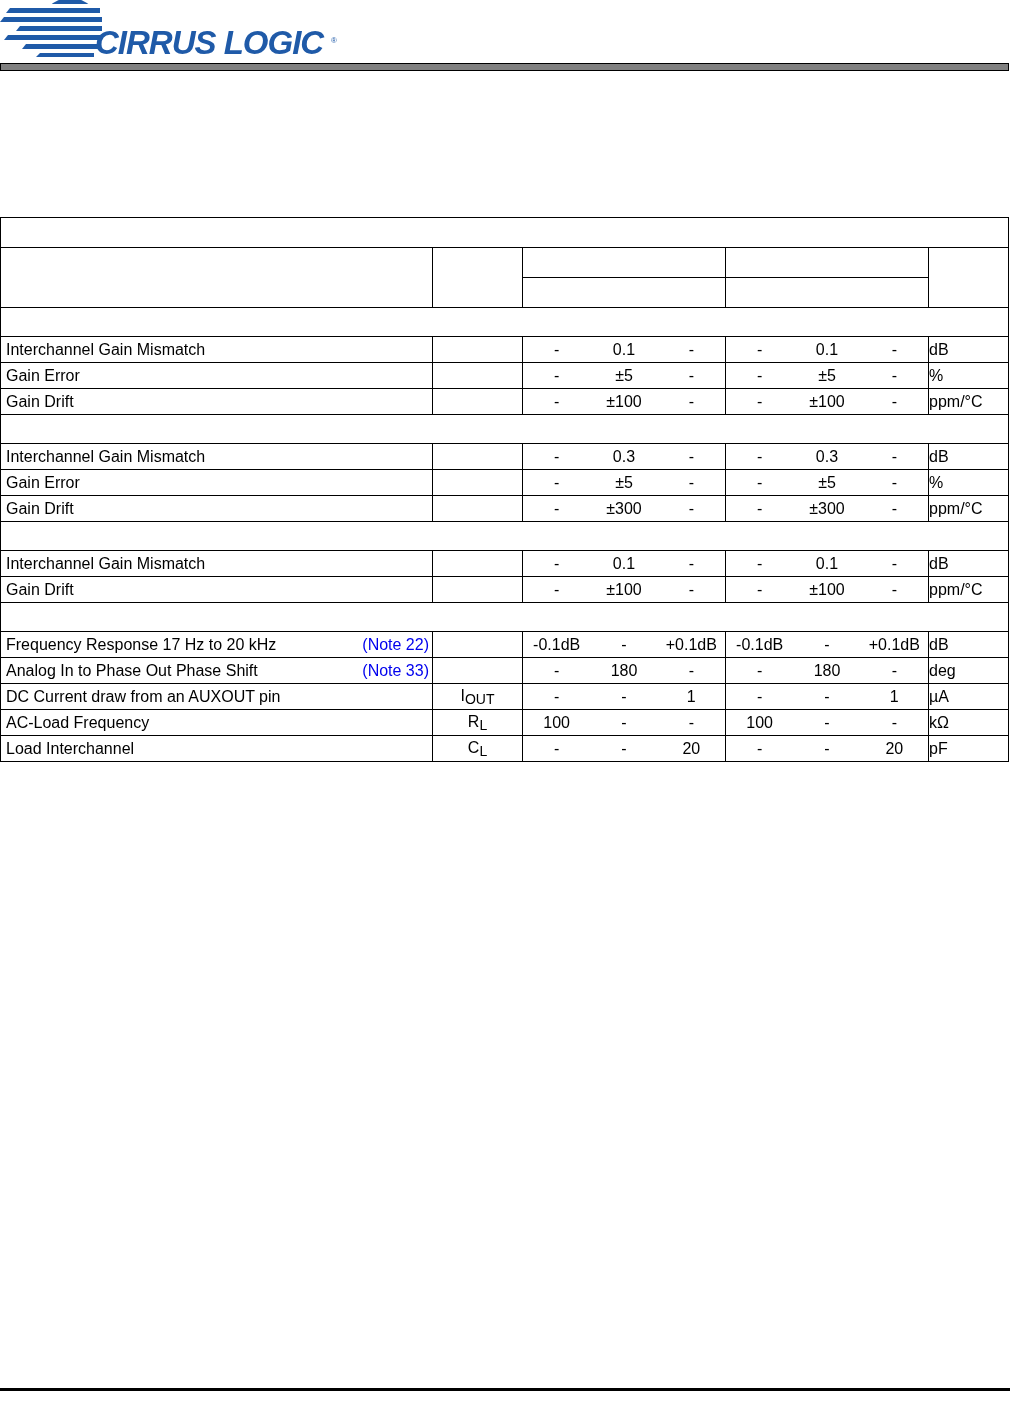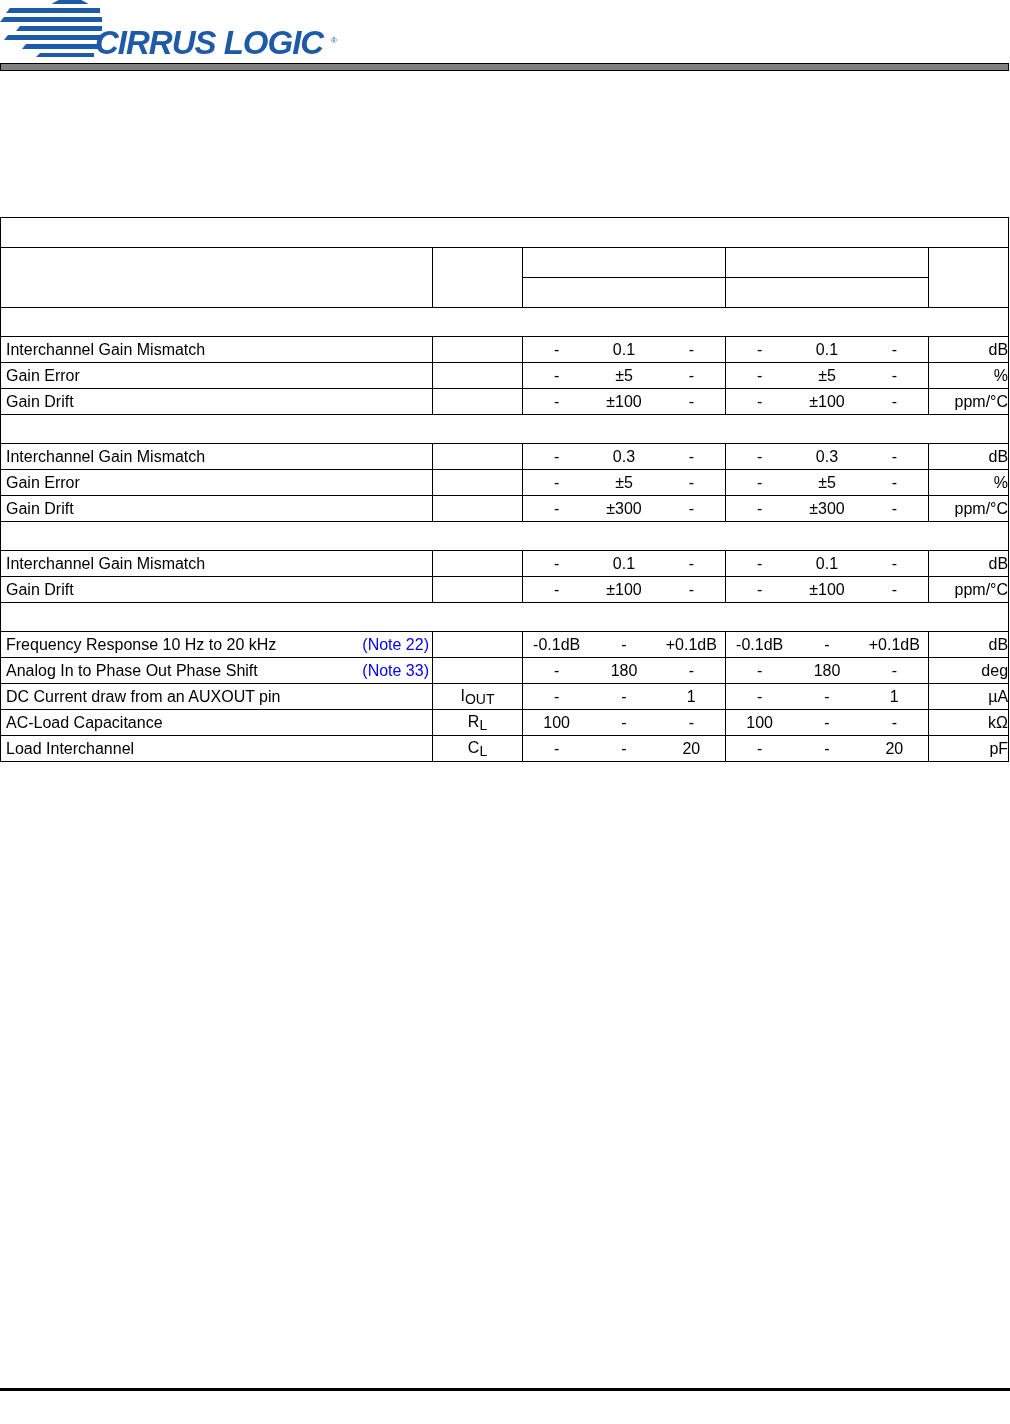--- a/index.html
+++ b/index.html
@@ -22,21 +22,21 @@
   td.blank { height: 28px !important; }
   td.hdr-top { height: 29px !important; }
   td.hdr-a { height: 29px !important; }
   td.hdr-b { height: 29px !important; }
   td.param { padding-left: 5px !important; white-space: nowrap; position: relative; }
   .note { position: absolute; right: 3px; color: #0000ee; }
   td.sym { text-align: center; }
   td.grp { padding: 0; }
   .trio { display: flex; width: 100%; }
   .trio span { flex: 1; text-align: center; }
-  td.unit { text-align: right; }
+  td.unit { text-align: left; }
   sub { font-size: 14px; vertical-align: -3px; }
 </style>
 </head>
 <body>
 
 <div class="logo">
   <svg width="104" height="60" viewBox="0 0 104 60" style="position:absolute;left:0;top:0;">
     <defs>
       <clipPath id="c">
           <circle cx="70" cy="30" r="32"></circle>
@@ -266,21 +266,21 @@
         <span>-</span>
           </div>
         </td>
         <td class="unit">ppm/°C</td>
       </tr>
       <tr>
         <td colspan="5" class="blank"></td>
       </tr>
       <tr>
         <td class="param">
-        <span>Frequency Response 10 Hz to 20 kHz</span>
+        <span>Frequency Response 17 Hz to 20 kHz</span>
         <span class="note">(Note 22)</span></td>
       <td class="sym">
         <span></span><sub></sub></td>
         <td class="grp">
           <div class="trio">
         <span>-0.1dB</span>
         <span>-</span>
         <span>+0.1dB</span>
           </div>
         </td>
@@ -332,21 +332,21 @@
           <div class="trio">
         <span>-</span>
         <span>-</span>
         <span>1</span>
           </div>
         </td>
         <td class="unit">µA</td>
       </tr>
       <tr>
         <td class="param">
-        <span>AC-Load Capacitance</span>
+        <span>AC-Load Frequency</span>
         <span class="note"></span></td>
       <td class="sym">
         <span>R</span><sub>L</sub></td>
         <td class="grp">
           <div class="trio">
         <span>100</span>
         <span>-</span>
         <span>-</span>
           </div>
         </td>

